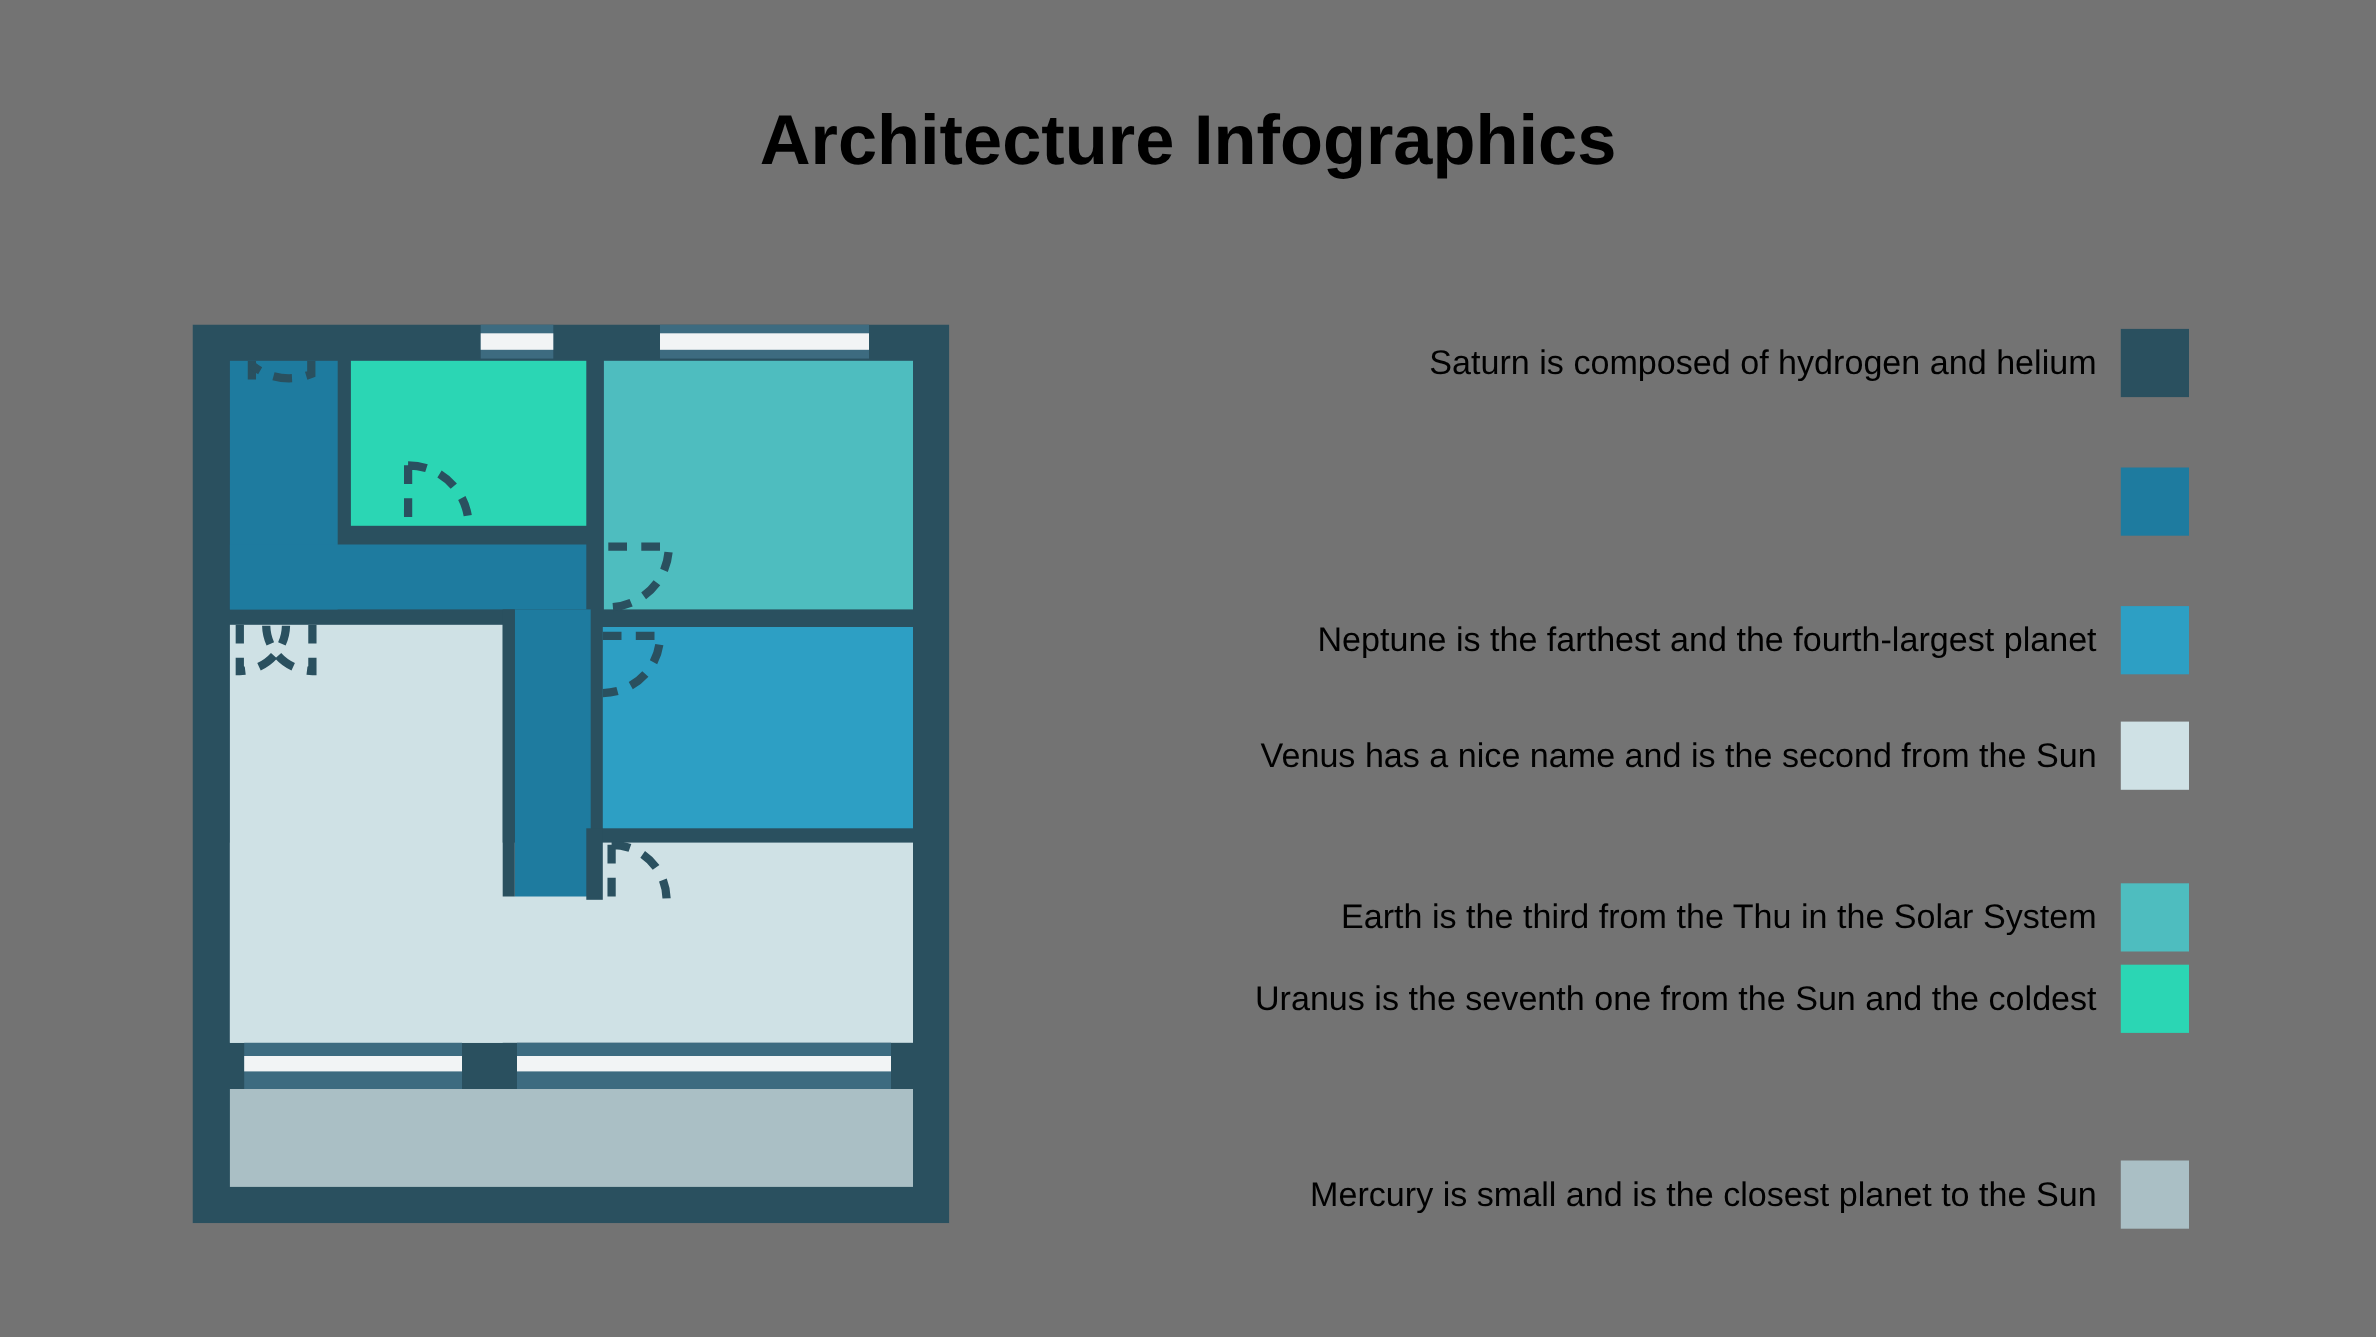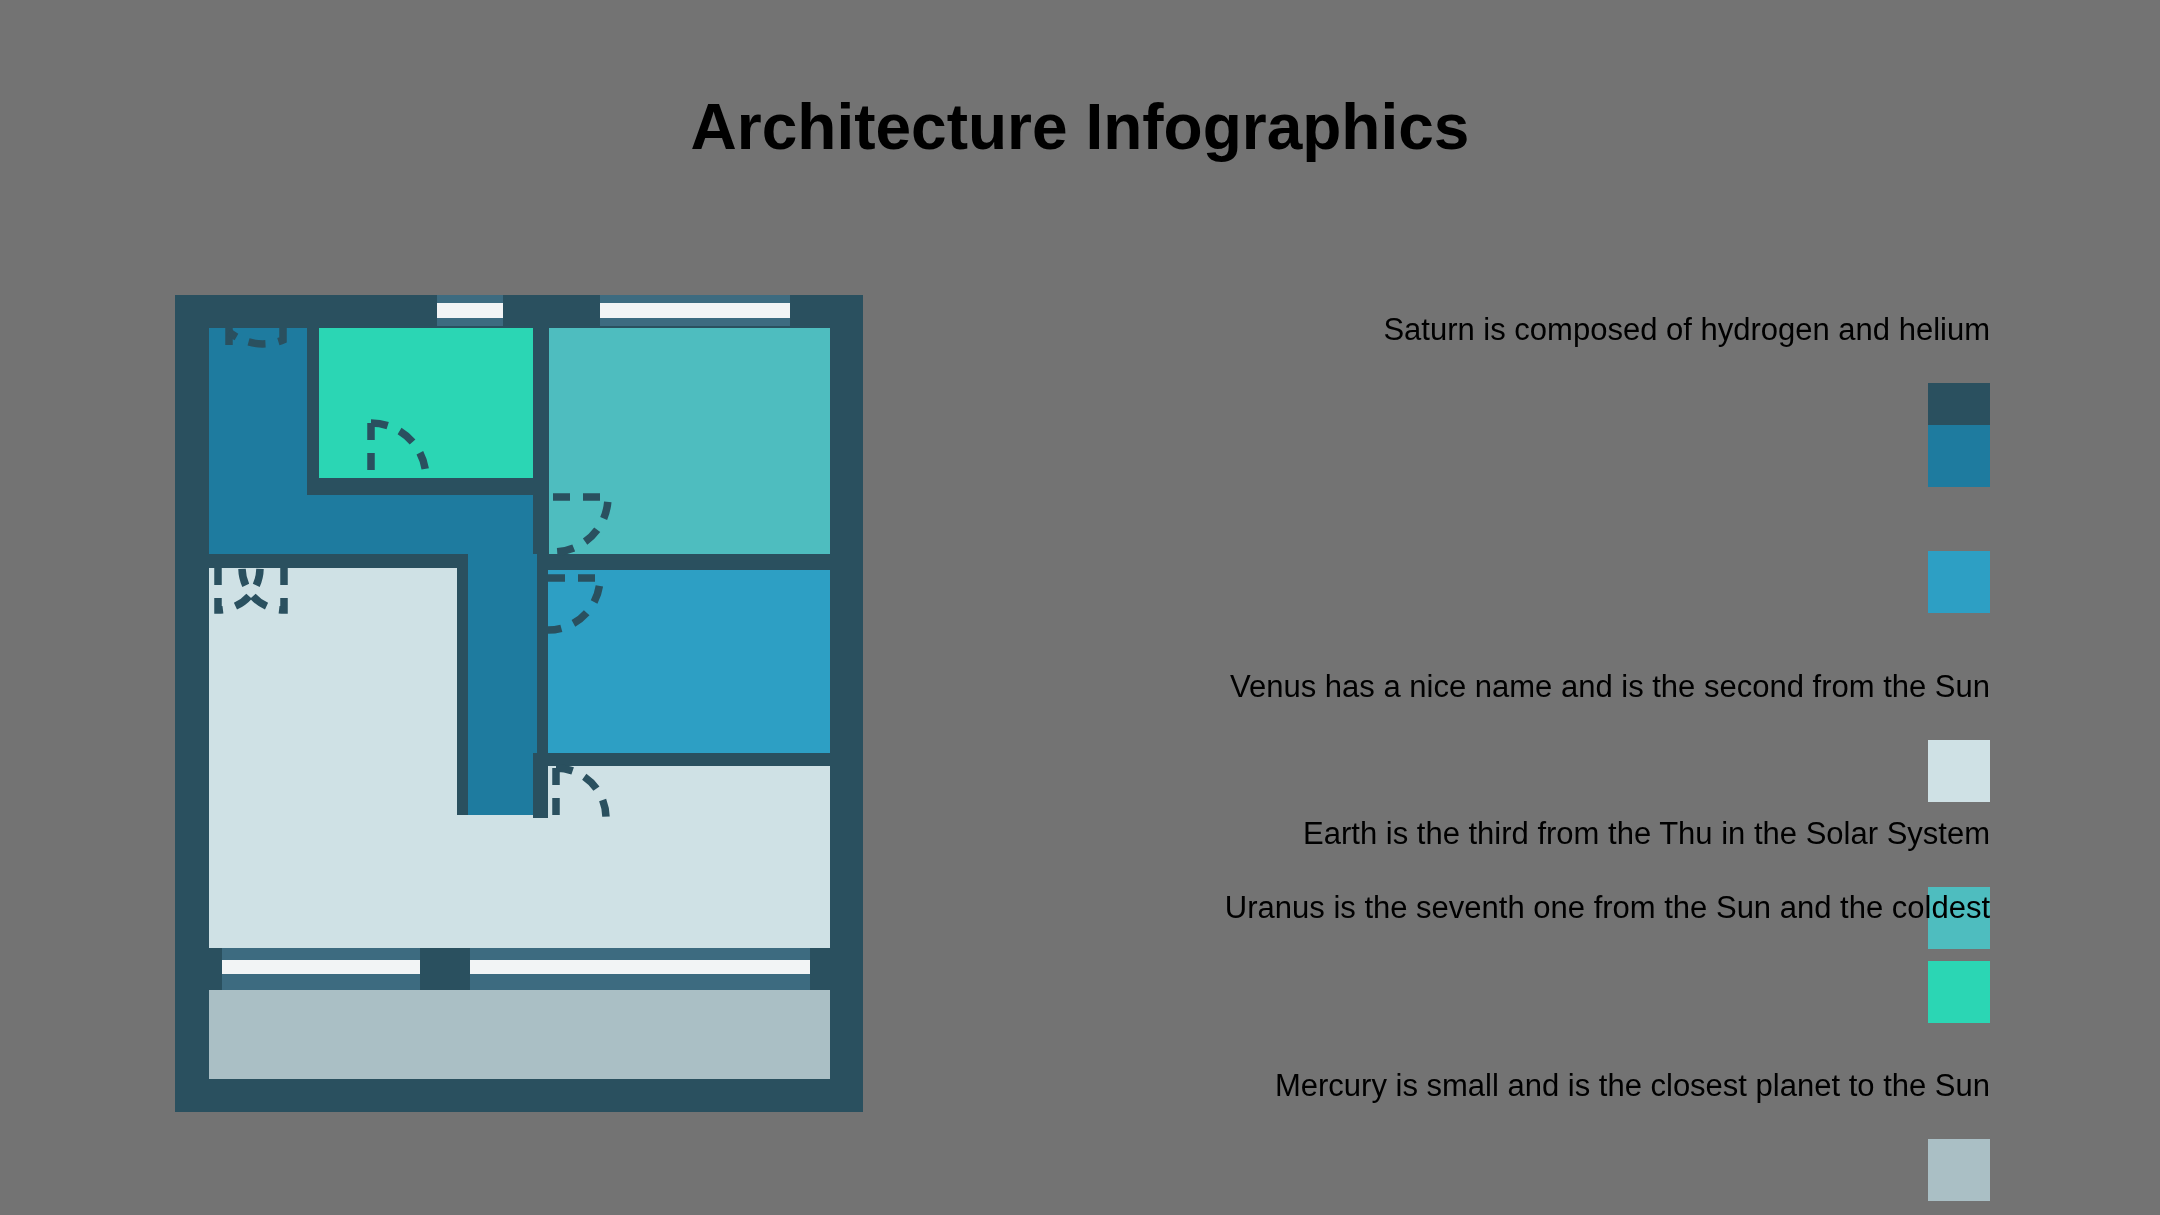--- a/index.html
+++ b/index.html
@@ -6,21 +6,21 @@
   body{width:2160px;height:1215px;background:#ffffff;font-family:"Liberation Sans",sans-serif;overflow:hidden;}
   #app{position:relative;width:2160px;height:1215px;background:#737373;}
   .title{
     position:absolute;top:90px;left:0;width:100%;
     text-align:center;font-size:64px;font-weight:bold;color:#000;
     letter-spacing:0;
   }
   .plan{position:absolute;left:175px;top:295px;}
   .legend-row{
     position:absolute;right:170px;height:62px;
-    display:flex;align-items:flex-end;gap:22px;flex-direction:column;
+    display:flex;align-items:flex-start;gap:22px;
   }
   .legend-label{
     font-size:31px;color:#000;white-space:nowrap;line-height:62px;
   }
   .legend-swatch{width:62px;height:62px;flex:0 0 62px;}
   .door{fill:none;stroke-width:7.5;stroke-dasharray:17 13;}
 </style>
 </head>
 <body>
 
@@ -82,20 +82,21 @@
 
   <div>
     <div class="legend-row" style="top:299px">
       <span class="legend-label">Saturn is composed of hydrogen and helium</span>
       <span class="legend-swatch" style="background-color: rgb(42, 80, 95);"></span>
     </div>
     <div class="legend-row" style="top:425px">
       <span class="legend-swatch" style="background-color: rgb(30, 123, 159);"></span>
     </div>
     <div class="legend-row" style="top:551px">
+      <span class="legend-label">Neptune is the farthest and the fourth-largest planet</span>
       <span class="legend-swatch" style="background-color: rgb(45, 159, 196);"></span>
     </div>
     <div class="legend-row" style="top:656px">
       <span class="legend-label">Venus has a nice name and is the second from the Sun</span>
       <span class="legend-swatch" style="background-color: rgb(207, 225, 229);"></span>
     </div>
     <div class="legend-row" style="top:803px">
       <span class="legend-label">Earth is the third from the Thu in the Solar System</span>
       <span class="legend-swatch" style="background-color: rgb(78, 189, 191);"></span>
     </div>

